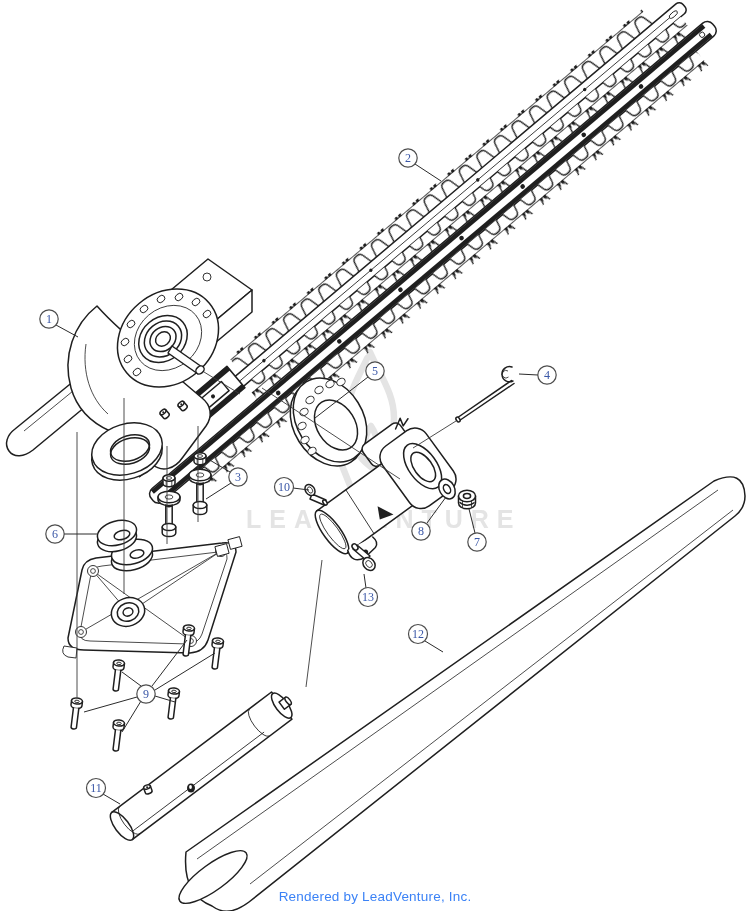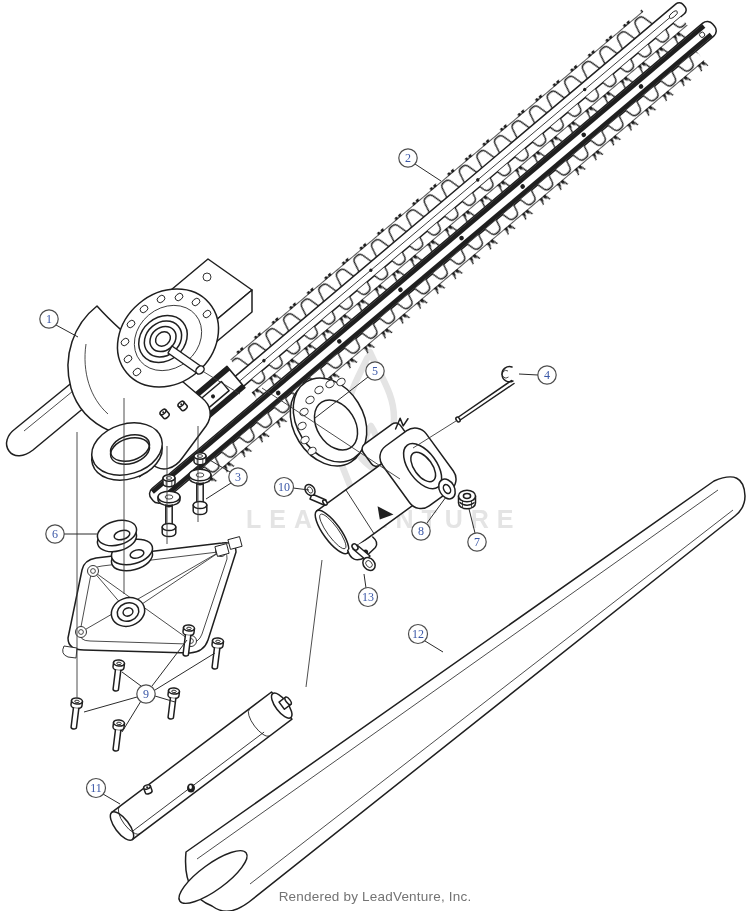--- a/index.html
+++ b/index.html
@@ -9,21 +9,21 @@
   .lnf{stroke:var(--line,#1f1f1f);fill:#fff;stroke-width:1.5;stroke-linejoin:round;stroke-linecap:round}
   .thin{stroke:var(--line,#1f1f1f);fill:none;stroke-width:.8}
   .thinf{stroke:var(--line,#1f1f1f);fill:#fff;stroke-width:.9}
   .drk{fill:var(--line,#1f1f1f);stroke:none}
   .cline{stroke:#3a3a3a;stroke-width:.9;fill:none}
   .cl-line{stroke:#2b2b2b;stroke-width:1;fill:none}
   .cl-circle{fill:#fff;stroke:var(--callout_ring,#4d4d4d);stroke-width:1.2}
   .cl-num{fill:var(--callout_number,#3a57a7);font:12px "Liberation Serif",serif;text-anchor:middle}
   .wm{stroke:var(--watermark,#e4e4e4);fill:none;stroke-width:6.5;stroke-linejoin:round;stroke-linecap:round}
   .wm-text{font-family:"Liberation Sans",sans-serif;font-weight:bold;font-size:25px;letter-spacing:8px;fill:var(--watermark,#e4e4e4)}
-  .footer{position:absolute;left:0;right:0;top:889px;text-align:center;font-size:13.5px;color:#737373;letter-spacing:.2px;font-family:"Liberation Sans",sans-serif}
+  .footer{position:absolute;left:0;right:0;top:889px;text-align:center;font-size:13.5px;color:#3b82f6;letter-spacing:.2px;font-family:"Liberation Sans",sans-serif}
 </style>
 </head>
 <body>
 
 <div class="stage">
 <svg width="750" height="911" viewBox="0 0 750 911">
   <defs>
     <pattern id="teethUp" width="23" height="19" patternUnits="userSpaceOnUse">
       <path d="M3,19 L6.5,5 Q7.5,1.5 11,1.5 L13,1.5 Q16.5,1.5 17.5,5 L21,19 Z" fill="#fff" stroke="#1f1f1f" stroke-width="1.3"></path>
       <path d="M0,19 l2.2,-5 2,5 Z M18.8,19 l2.2,-5 2.2,5 Z" fill="#1f1f1f"></path>

